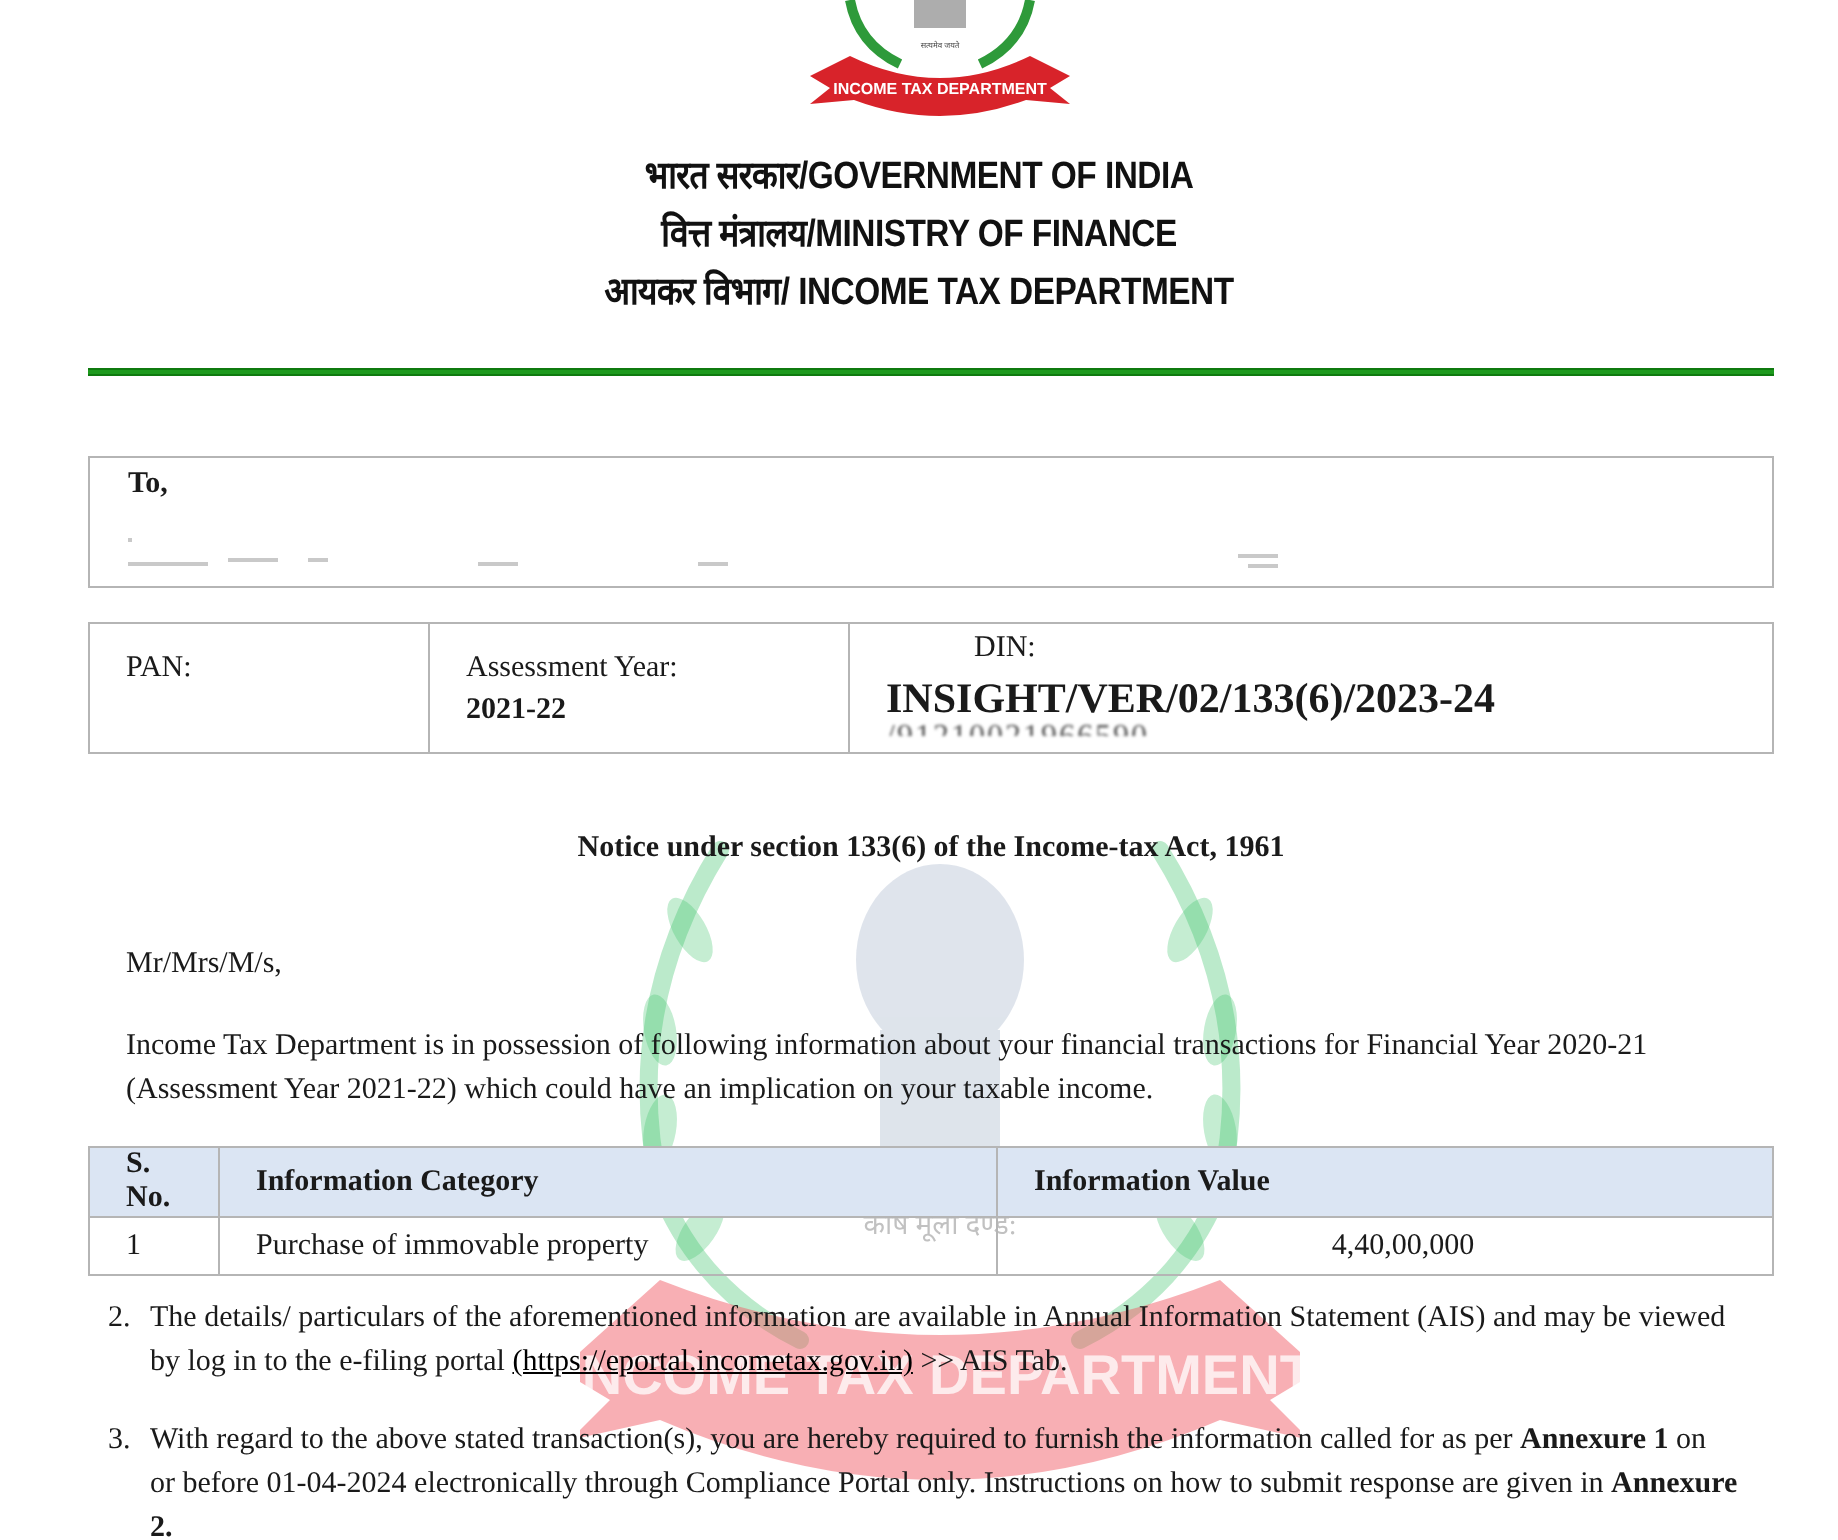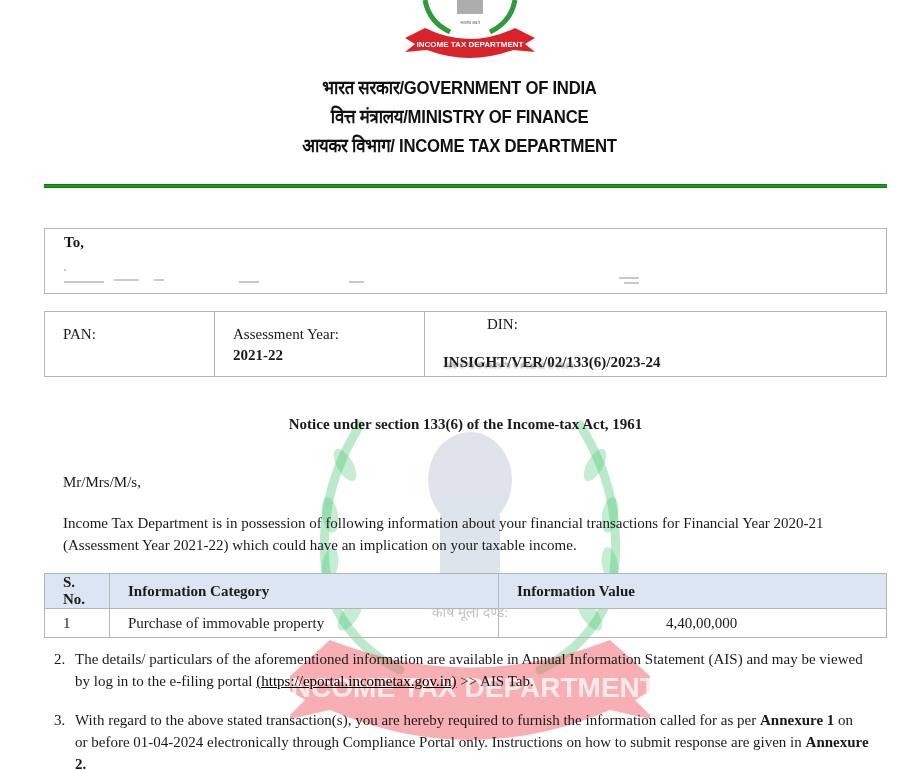--- a/index.html
+++ b/index.html
@@ -23,21 +23,21 @@
     .meta-box { position: absolute; left: 44px; top: 311px; width: 843px; height: 66px; border: 1px solid #b5b5b5; box-sizing: border-box; display: flex; }
     .meta-cell { border-right: 1px solid #b5b5b5; box-sizing: border-box; position: relative; font-size: 15px; }
     .meta-cell:last-child { border-right: none; }
     .meta-cell .lbl { position: absolute; left: 18px; top: 14px; }
     .meta-cell .val { position: absolute; left: 18px; top: 35px; font-weight: bold; }
     .c1 { width: 170px; }
     .c2 { width: 210px; }
     .c3 { width: 211px; }
     .c4 { flex: 1; }
     .c4 .lbl { top: 4px; margin-left: 44px; }
-    .c4 .val { top: 42px; font-size: 15px; }
+    .c4 .val { top: 25px; font-size: 21px; }
     .c4 .val2 { position: absolute; left: 18px; top: 48px; width: 130px; height: 8px; overflow: hidden; font-size: 16px; color: #555; letter-spacing: 1px; filter: blur(0.8px); }
 
     
     .watermark { position: absolute; left: 290px; top: 395px; width: 360px; height: 375px; pointer-events: none; }
 
     .notice-title { position: absolute; left: 0; width: 931px; top: 416px; text-align: center; font-weight: bold; font-size: 15px; }
     .salutation { position: absolute; left: 63px; top: 474px; font-size: 15px; text-align: center; }
     .intro { position: absolute; left: 63px; top: 512px; width: 800px; font-size: 15px; line-height: 22px; }
 
     

